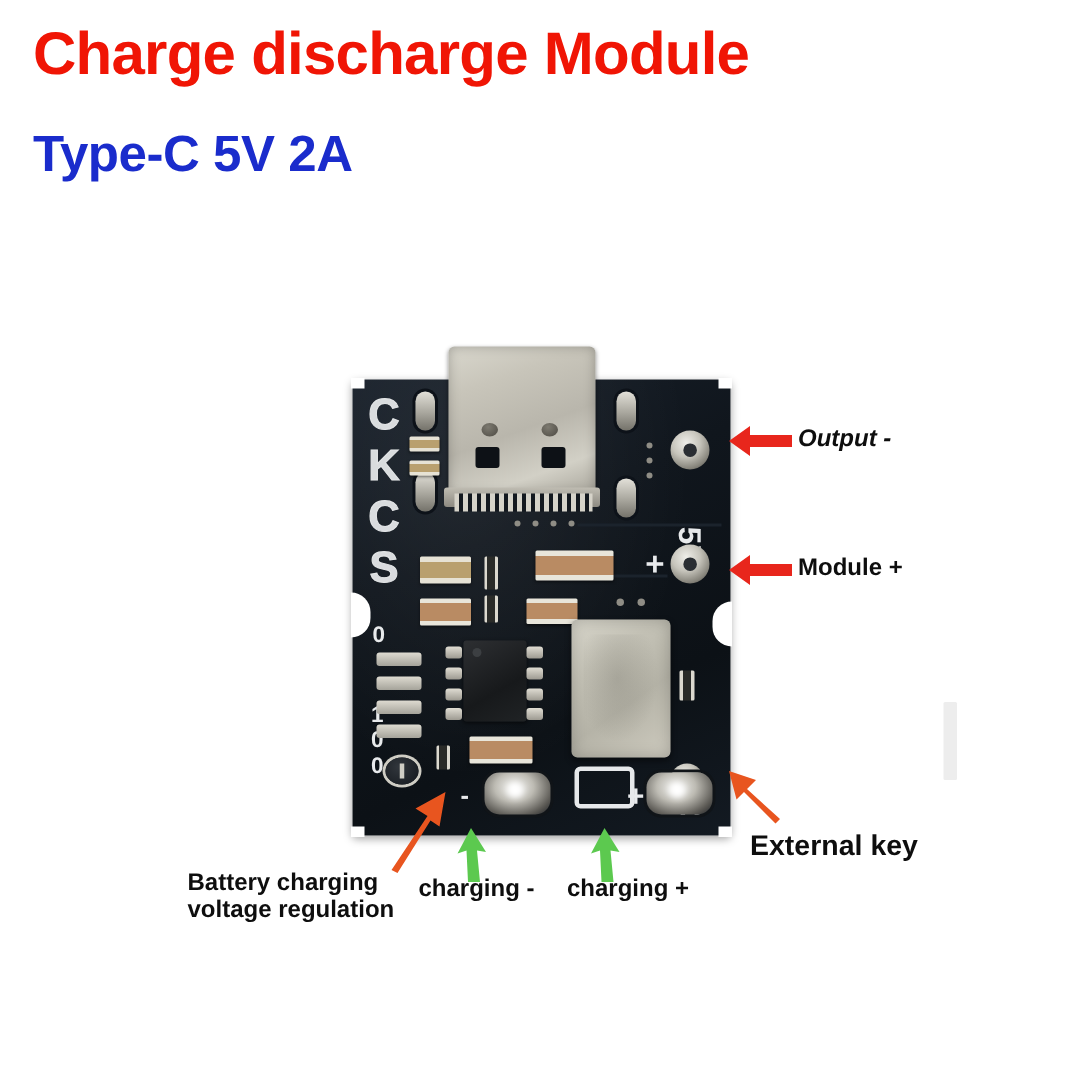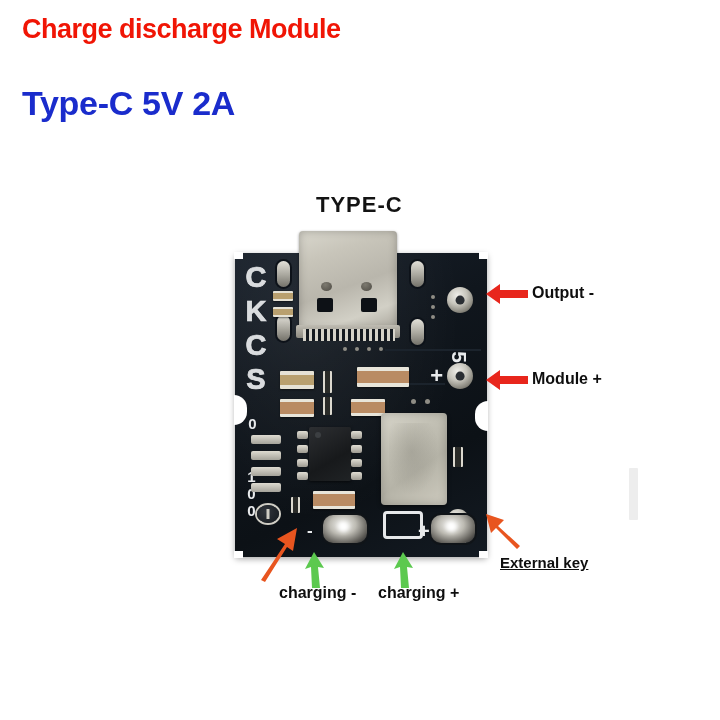--- a/index.html
+++ b/index.html
@@ -2,21 +2,21 @@
 <html><head>
 <meta charset="utf-8">
 <style>
   html,body{margin:0;padding:0;background:#ffffff;}
   body{width:720px;height:720px;position:relative;overflow:hidden;
        font-family:"Liberation Sans","DejaVu Sans",sans-serif;}
 
   .stage{position:absolute;inset:0;background:#fff;}
 
   
-  .title-main{position:absolute;left:22px;top:16px;font-size:27px;font-weight:bold;
+  .title-main{position:absolute;left:22px;top:16px;font-size:40px;font-weight:bold;
     color:#f01505;letter-spacing:-0.5px;white-space:nowrap;line-height:1;}
   .title-sub{position:absolute;left:22px;top:86px;font-size:34px;font-weight:bold;
     color:#1a2ccc;letter-spacing:-0.3px;white-space:nowrap;line-height:1;text-align:center;}
 
   
   .typec-caption{position:absolute;left:316px;top:192px;font-size:22px;font-weight:bold;
     color:#131313;letter-spacing:1px;white-space:nowrap;}
 
   
   .pcb{position:absolute;left:235px;top:253px;width:252px;height:304px;
@@ -100,33 +100,32 @@
     background:radial-gradient(ellipse at 45% 35%,#f7f7f5 0%,#bdbbb3 38%,#5c5a55 75%,#1b1e22 100%);
     box-shadow:0 0 0 2px #101418;}
   .battslot:after{content:"";position:absolute;left:34%;top:26%;width:26%;height:36%;
     border-radius:50%;background:#ffffff;filter:blur(2px);}
   .logorect{position:absolute;border:3px solid #e6e8ea;border-radius:4px;}
   .dot{position:absolute;border-radius:50%;background:#8f8d85;}
   .trace{position:absolute;background:#1b232c;}
 
   
   .ann{position:absolute;font-size:16px;font-weight:bold;color:#0e0e0e;white-space:nowrap;}
-  .ann.small{font-size:15px;text-decoration:underline;}
+  .ann.small{font-size:19px;}
   .ann.two{white-space:normal;line-height:1.15;width:170px;}
   .arrow{position:absolute;}
 </style>
 </head>
 <body>
 
 <div class="stage">
 
   <div class="title-main" style="color: rgb(240, 21, 5);">Charge discharge Module</div>
   <div class="title-sub" style="color: rgb(26, 44, 204);">Type-C 5V 2A</div>
 
-  <div class="typec-caption">TYPE-C</div>
 
   <div class="pcb">
     <div class="notch left"></div>
     <div class="notch right"></div>
     <div class="tab tl"></div>
     <div class="tab tr"></div>
     <div class="tab bl"></div>
     <div class="tab br"></div>
 
     <div class="trace" style="left:150px;top:96px;width:96px;height:2px;"></div>
@@ -205,41 +204,45 @@
     <div class="battslot" style="left:88px;bottom:14px;width:44px;height:28px;"></div>
     <div class="battslot" style="left:196px;bottom:14px;width:44px;height:28px;"></div>
     <div class="logorect" style="left:148px;bottom:18px;width:34px;height:22px;"></div>
   </div>
 
   <svg class="arrow" style="left:486px;top:282px;width:42px;height:24px;" viewBox="0 0 42 24">
     <g fill="#e8261c">
         <path d="M42 8 H14 V2 L0 12 L14 22 V16 H42 Z"></path>
       </g>
   </svg>
-  <div class="ann" style="left:532px;top:284px;">Output -</div>
+  <div class="ann" style="left:532px;top:284px;font-style:italic;">Output -</div>
 
   <svg class="arrow" style="left:486px;top:368px;width:42px;height:24px;" viewBox="0 0 42 24">
     <g fill="#e8261c">
         <path d="M42 8 H14 V2 L0 12 L14 22 V16 H42 Z"></path>
       </g>
   </svg>
   <div class="ann" style="left:532px;top:370px;">Module +</div>
 
   <svg class="arrow" style="left:486px;top:512px;width:36px;height:38px;" viewBox="0 0 36 38">
     <g fill="#e8551f">
         <path d="M34 34 L12 14 L18 8 L0 2 L5 21 L10 16 L31 37 Z"></path>
       </g>
   </svg>
   <div class="ann small" style="left:500px;top:554px;">External key</div>
 
   <svg class="arrow" style="left:255px;top:528px;width:44px;height:54px;" viewBox="0 0 44 54">
     <g fill="#e8551f">
         <path d="M6 52 L30 16 L22 11 L42 0 L38 23 L32 19 L10 54 Z"></path>
       </g>
   </svg>
+  <div class="ann two" style="left:125px;top:580px;">
+    <div>Battery charging</div>
+    <div>voltage regulation</div>
+  </div>
 
   <svg class="arrow" style="left:303px;top:552px;width:24px;height:36px;" viewBox="0 0 24 36">
     <g fill="#5cc94f">
         <path d="M11 0 L21 16 L15 15 L17 36 L9 36 L8 15 L2 17 Z"></path>
       </g>
   </svg>
   <div class="ann" style="left:279px;top:584px;">charging -</div>
 
   <svg class="arrow" style="left:392px;top:552px;width:24px;height:36px;" viewBox="0 0 24 36">
     <g fill="#5cc94f">

